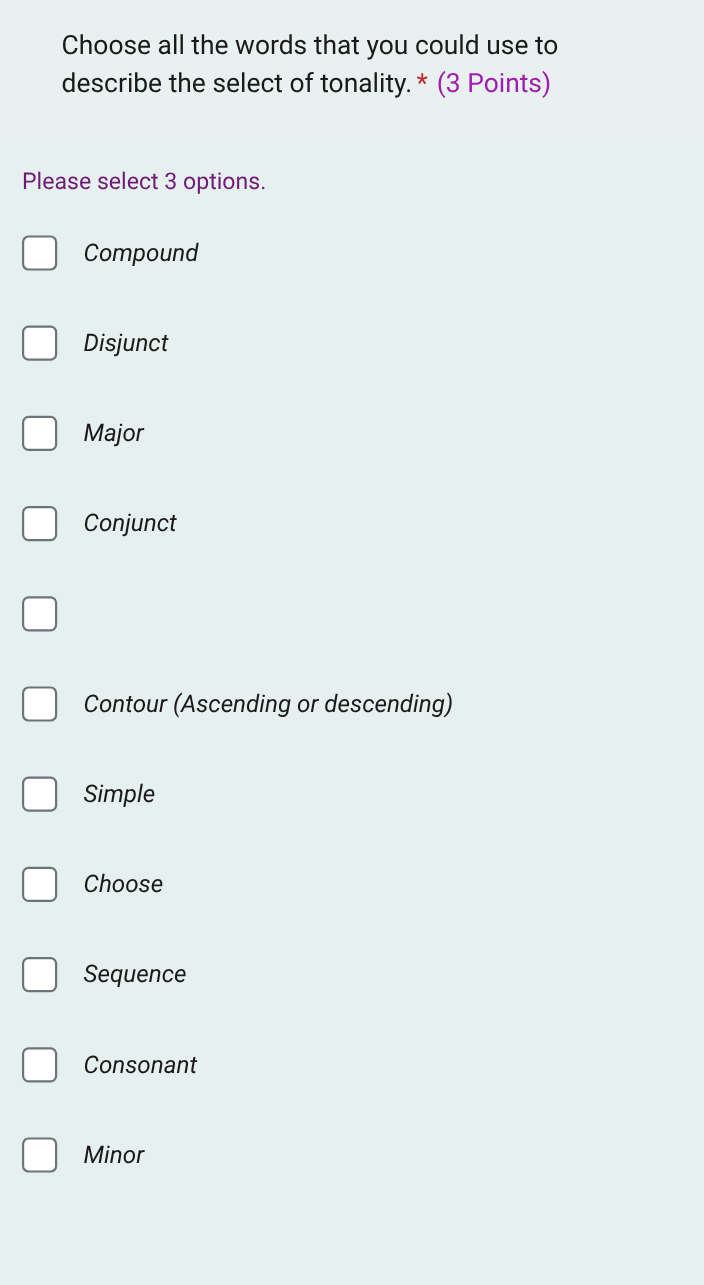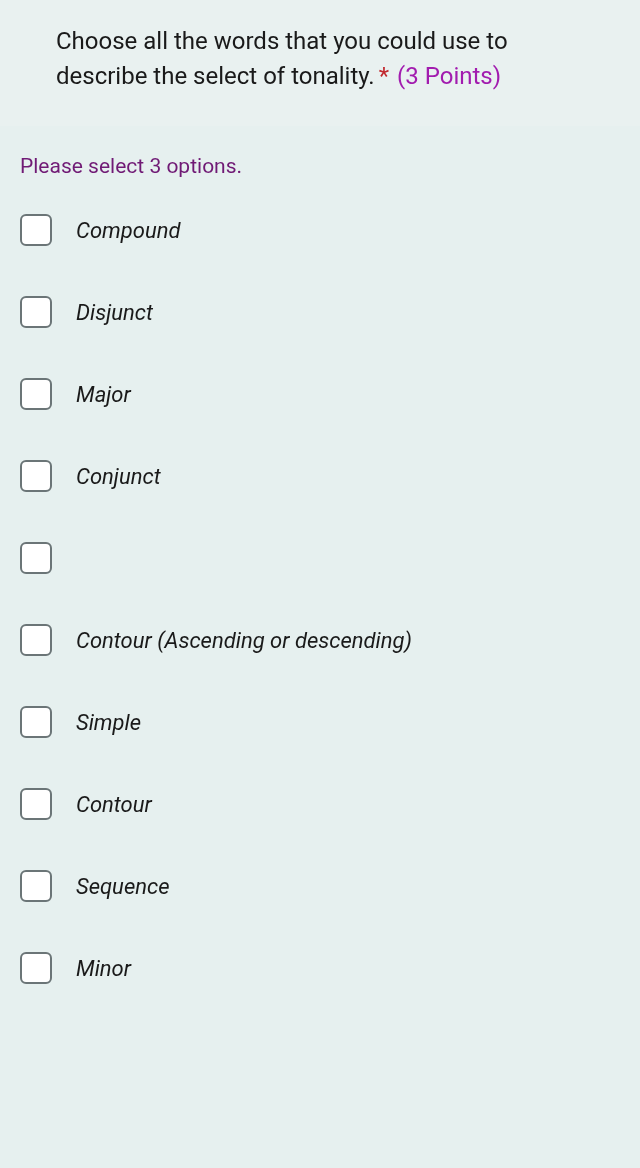--- a/index.html
+++ b/index.html
@@ -109,27 +109,31 @@
     <div class="option-label">Contour (Ascending or descending)</div>
   </div>
 
   <div class="option-row">
     <div class="checkbox"></div>
     <div class="option-label">Simple</div>
   </div>
 
   <div class="option-row">
     <div class="checkbox"></div>
-    <div class="option-label">Contour</div>
+    <div class="option-label">Choose</div>
   </div>
 
   <div class="option-row">
     <div class="checkbox"></div>
     <div class="option-label">Sequence</div>
   </div>
 
+  <div class="option-row">
+    <div class="checkbox"></div>
+    <div class="option-label">Consonant</div>
+  </div>
 
   <div class="option-row">
     <div class="checkbox"></div>
     <div class="option-label">Minor</div>
   </div>
 
 </div>
 
 </body></html>

